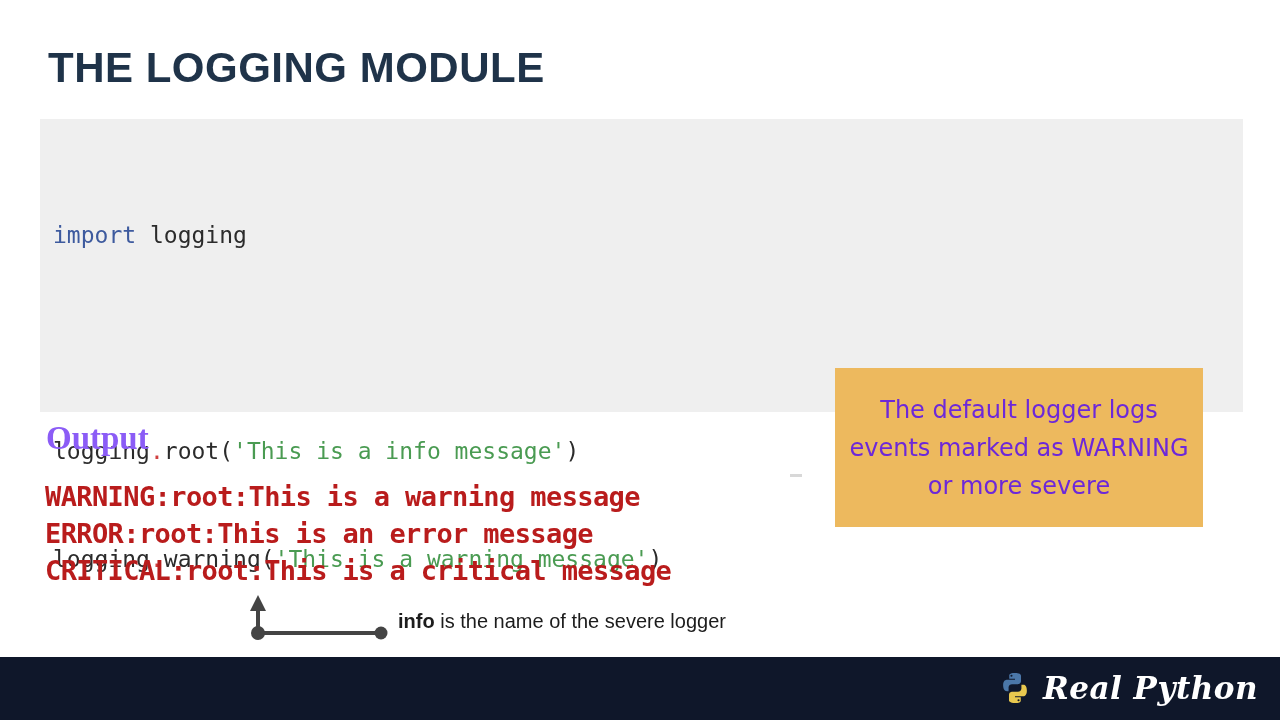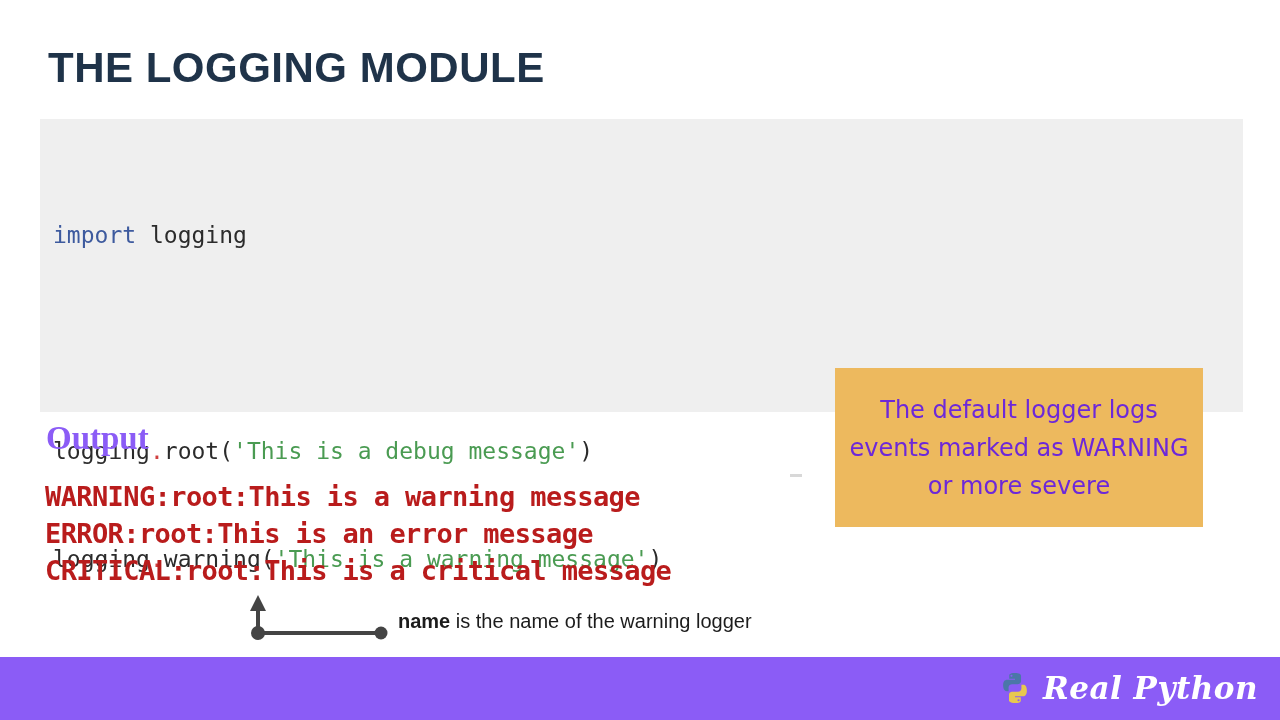--- a/index.html
+++ b/index.html
@@ -108,21 +108,21 @@
     font-family:"Liberation Sans", sans-serif;
     white-space:nowrap;
   }
   .annotation-label b{font-weight:bold;}
 
   
   .footer{
     position:absolute;
     left:0; top:657px;
     width:1280px; height:63px;
-    background:#8b5cf6;
+    background:#0f172a;
   }
   .brand{
     position:absolute;
     right:22px; top:8px;
     height:46px;
     display:flex;
     align-items:center;
     gap:10px;
   }
   .brand-mark{width:36px;height:36px;display:block;}
@@ -136,21 +136,21 @@
   }
 </style>
 </head>
 <body>
 
 <div class="slide-title">THE LOGGING MODULE</div>
 
 <div class="code-block">
   <div class="code-line"><span class="tok-kw">import</span><span class="tok-plain"> logging</span></div>
   <div class="code-spacer"></div>
-  <div class="code-line"><span class="tok-plain">logging</span><span class="tok-dot">.</span><span class="tok-plain">root(</span><span class="tok-str">'This is a debug message'</span><span class="tok-plain">)</span></div>
+  <div class="code-line"><span class="tok-plain">logging</span><span class="tok-dot">.</span><span class="tok-plain">root(</span><span class="tok-str">'This is a info message'</span><span class="tok-plain">)</span></div>
   <div class="code-line"><span class="tok-plain">logging</span><span class="tok-dot">.</span><span class="tok-plain">warning(</span><span class="tok-str">'This is a warning message'</span><span class="tok-plain">)</span></div>
   
   
 </div>
 
 <div class="output-heading">Output</div>
 
 <div class="output-block">WARNING:root:This is a warning message
 ERROR:root:This is an error message
 CRITICAL:root:This is a critical message</div>
@@ -162,21 +162,21 @@
 </div>
 
 <div class="annotation">
   <svg width="700" height="56" viewBox="0 0 700 56">
     <line x1="18" y1="41" x2="18" y2="14" stroke="#444444" stroke-width="4"></line>
     <polygon points="18,3 10,19 26,19" fill="#444444"></polygon>
     <line x1="18" y1="41" x2="141" y2="41" stroke="#444444" stroke-width="4"></line>
     <circle cx="18" cy="41" r="7" fill="#444444"></circle>
     <circle cx="141" cy="41" r="6.5" fill="#444444"></circle>
   </svg>
-  <div class="annotation-label"><b>name</b><span> is the name of the warning logger</span></div>
+  <div class="annotation-label"><b>info</b><span> is the name of the severe logger</span></div>
 </div>
 
 <div class="footer">
   <div class="brand">
     <svg class="brand-mark" viewBox="0 0 100 100">
       <path d="M49 8 C33 8 34 15 34 15 l0 9 16 0 0 3 -22 0 c0 0 -11 -1.3 -11 15.5 C17 59.3 26.6 58.7 26.6 58.7 l5.6 0 0 -9.4 c0 0 -0.3 -9.6 9.4 -9.6 l16 0 c0 0 9.1 0.15 9.1 -8.8 l0 -14.8 c0 0 1.4 -8.1 -17.7 -8.1 z M40.2 13.2 a2.9 2.9 0 1 1 0 5.8 2.9 2.9 0 0 1 0 -5.8 z" fill="#4b77a8"></path>
       <path d="M51 92 c16 0 15 -7 15 -7 l0 -9 -16 0 0 -3 22 0 c0 0 11 1.3 11 -15.5 C83 40.7 73.4 41.3 73.4 41.3 l-5.6 0 0 9.4 c0 0 0.3 9.6 -9.4 9.6 l-16 0 c0 0 -9.1 -0.15 -9.1 8.8 l0 14.8 c0 0 -1.4 8.1 17.7 8.1 z M59.8 86.8 a2.9 2.9 0 1 1 0 -5.8 2.9 2.9 0 0 1 0 5.8 z" fill="#e8c84f"></path>
     </svg>
     <div class="brand-name">Real Python</div>
   </div>

